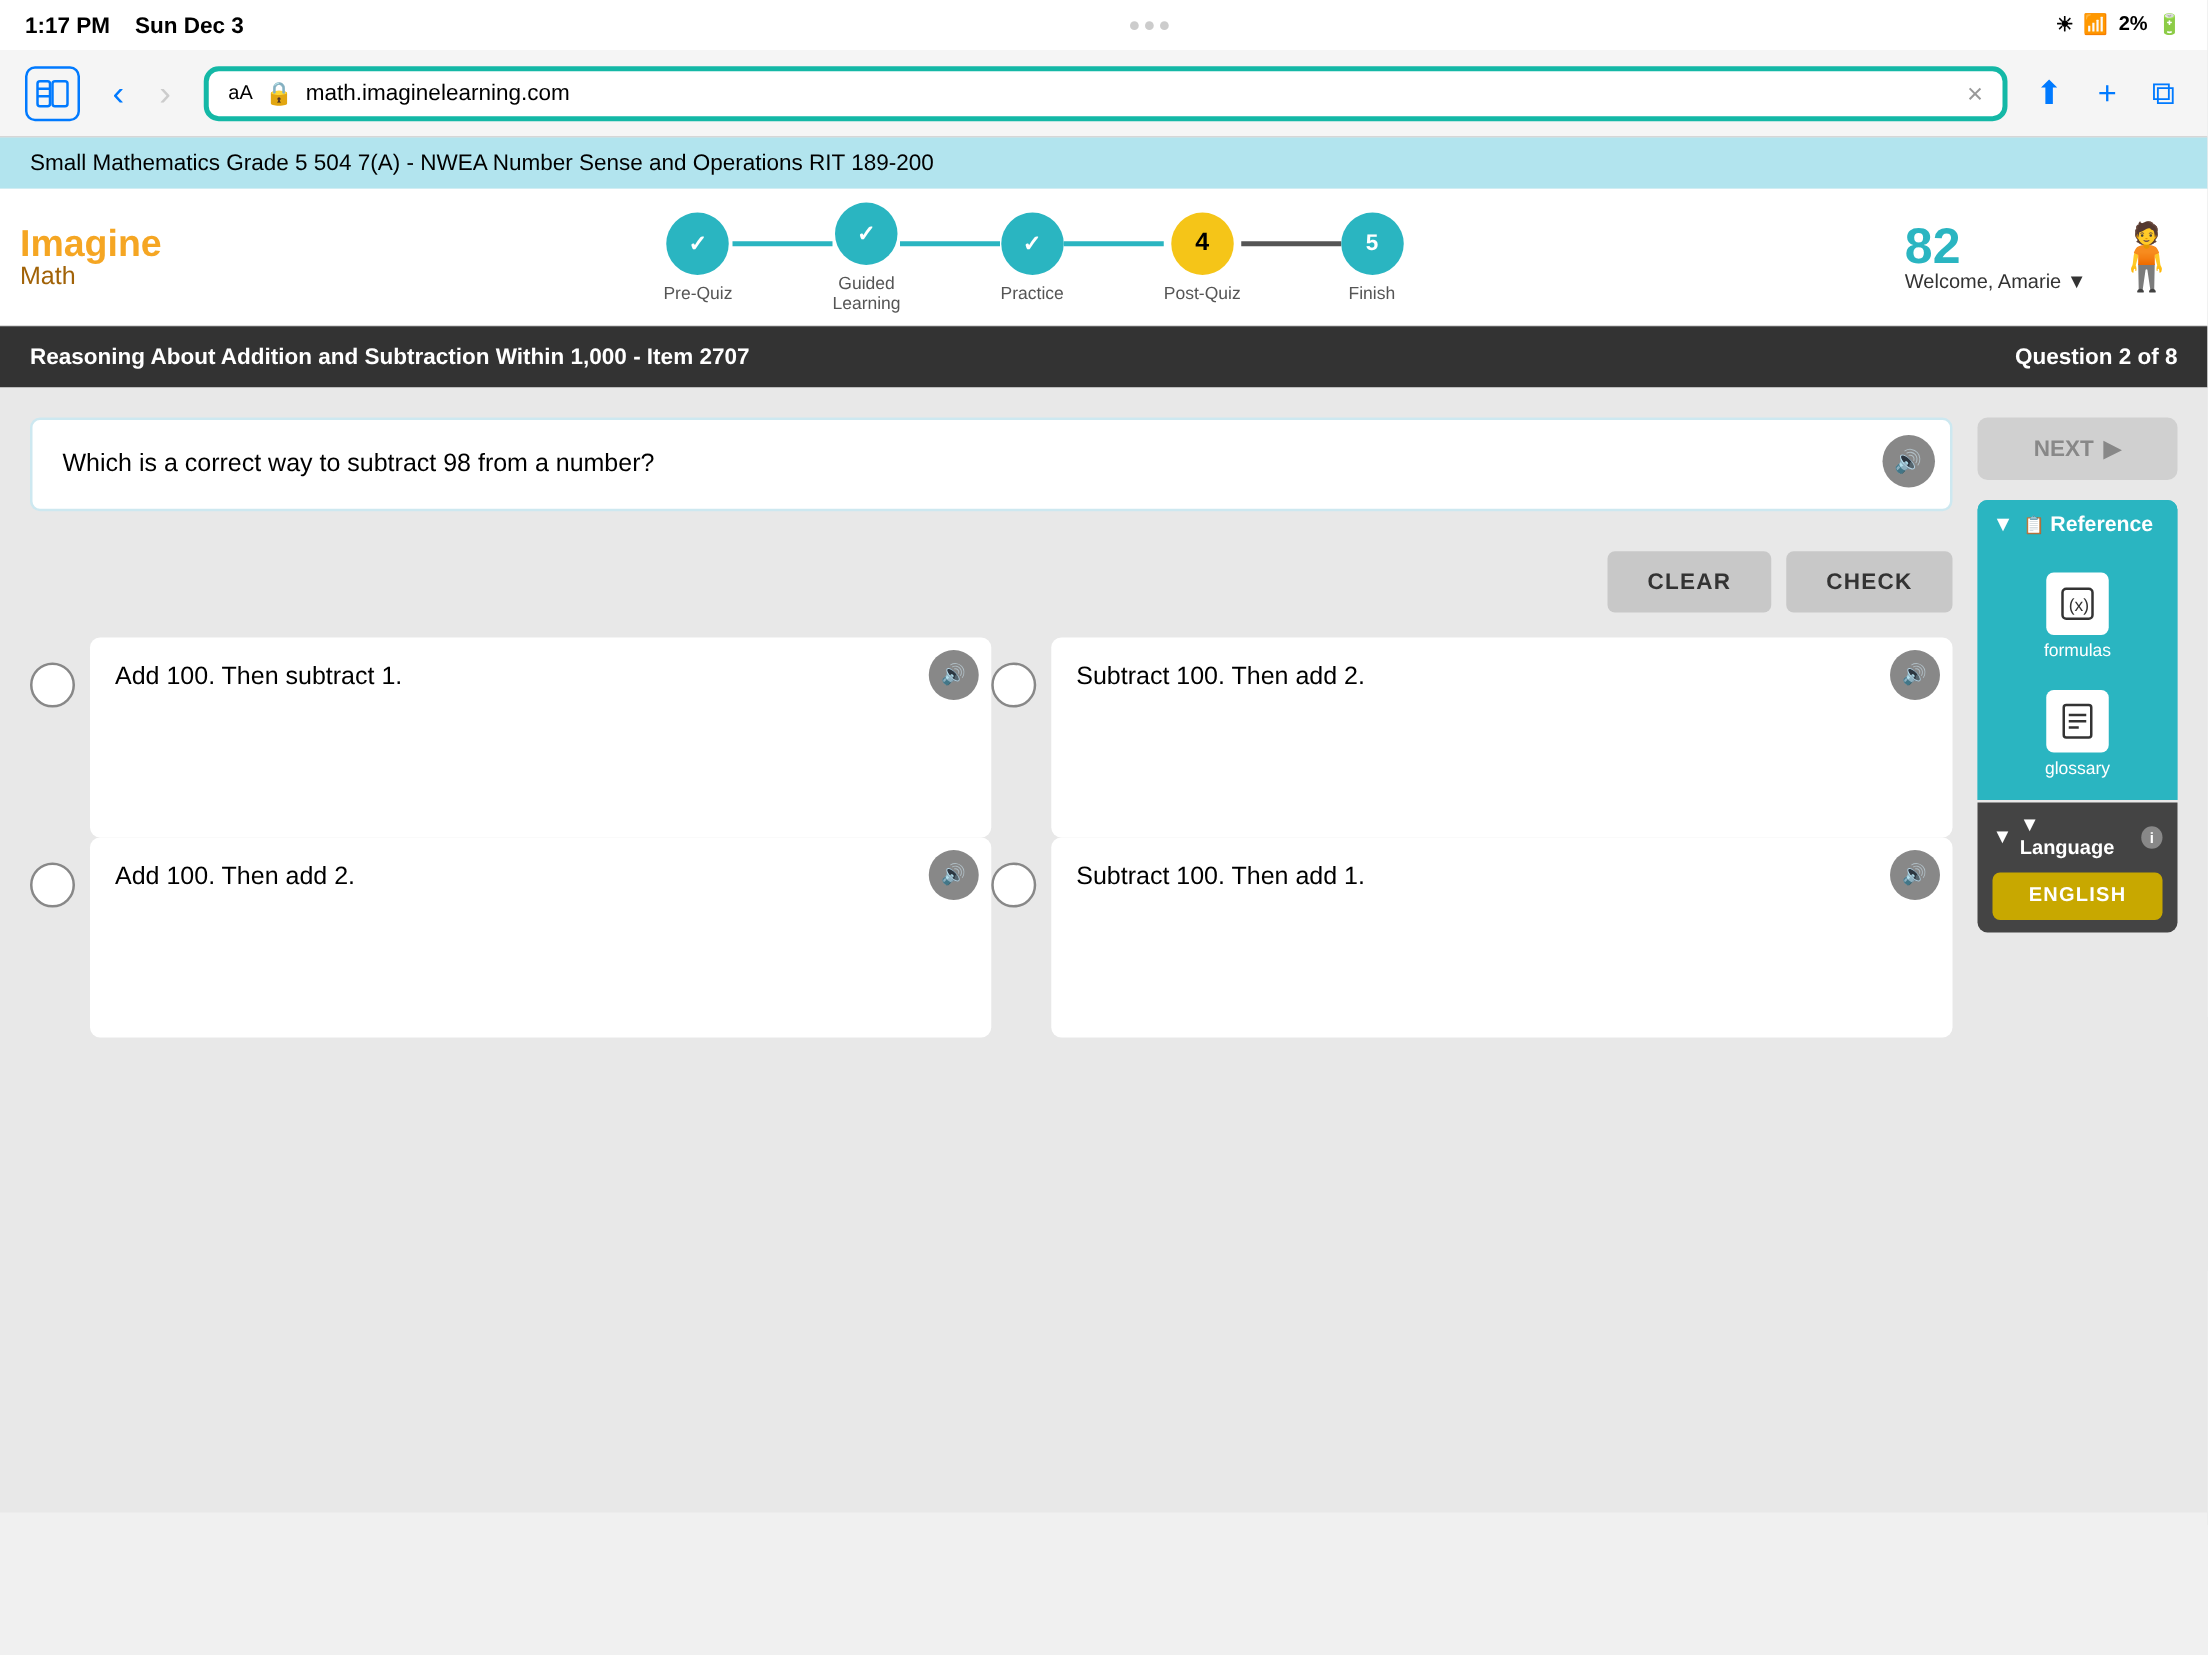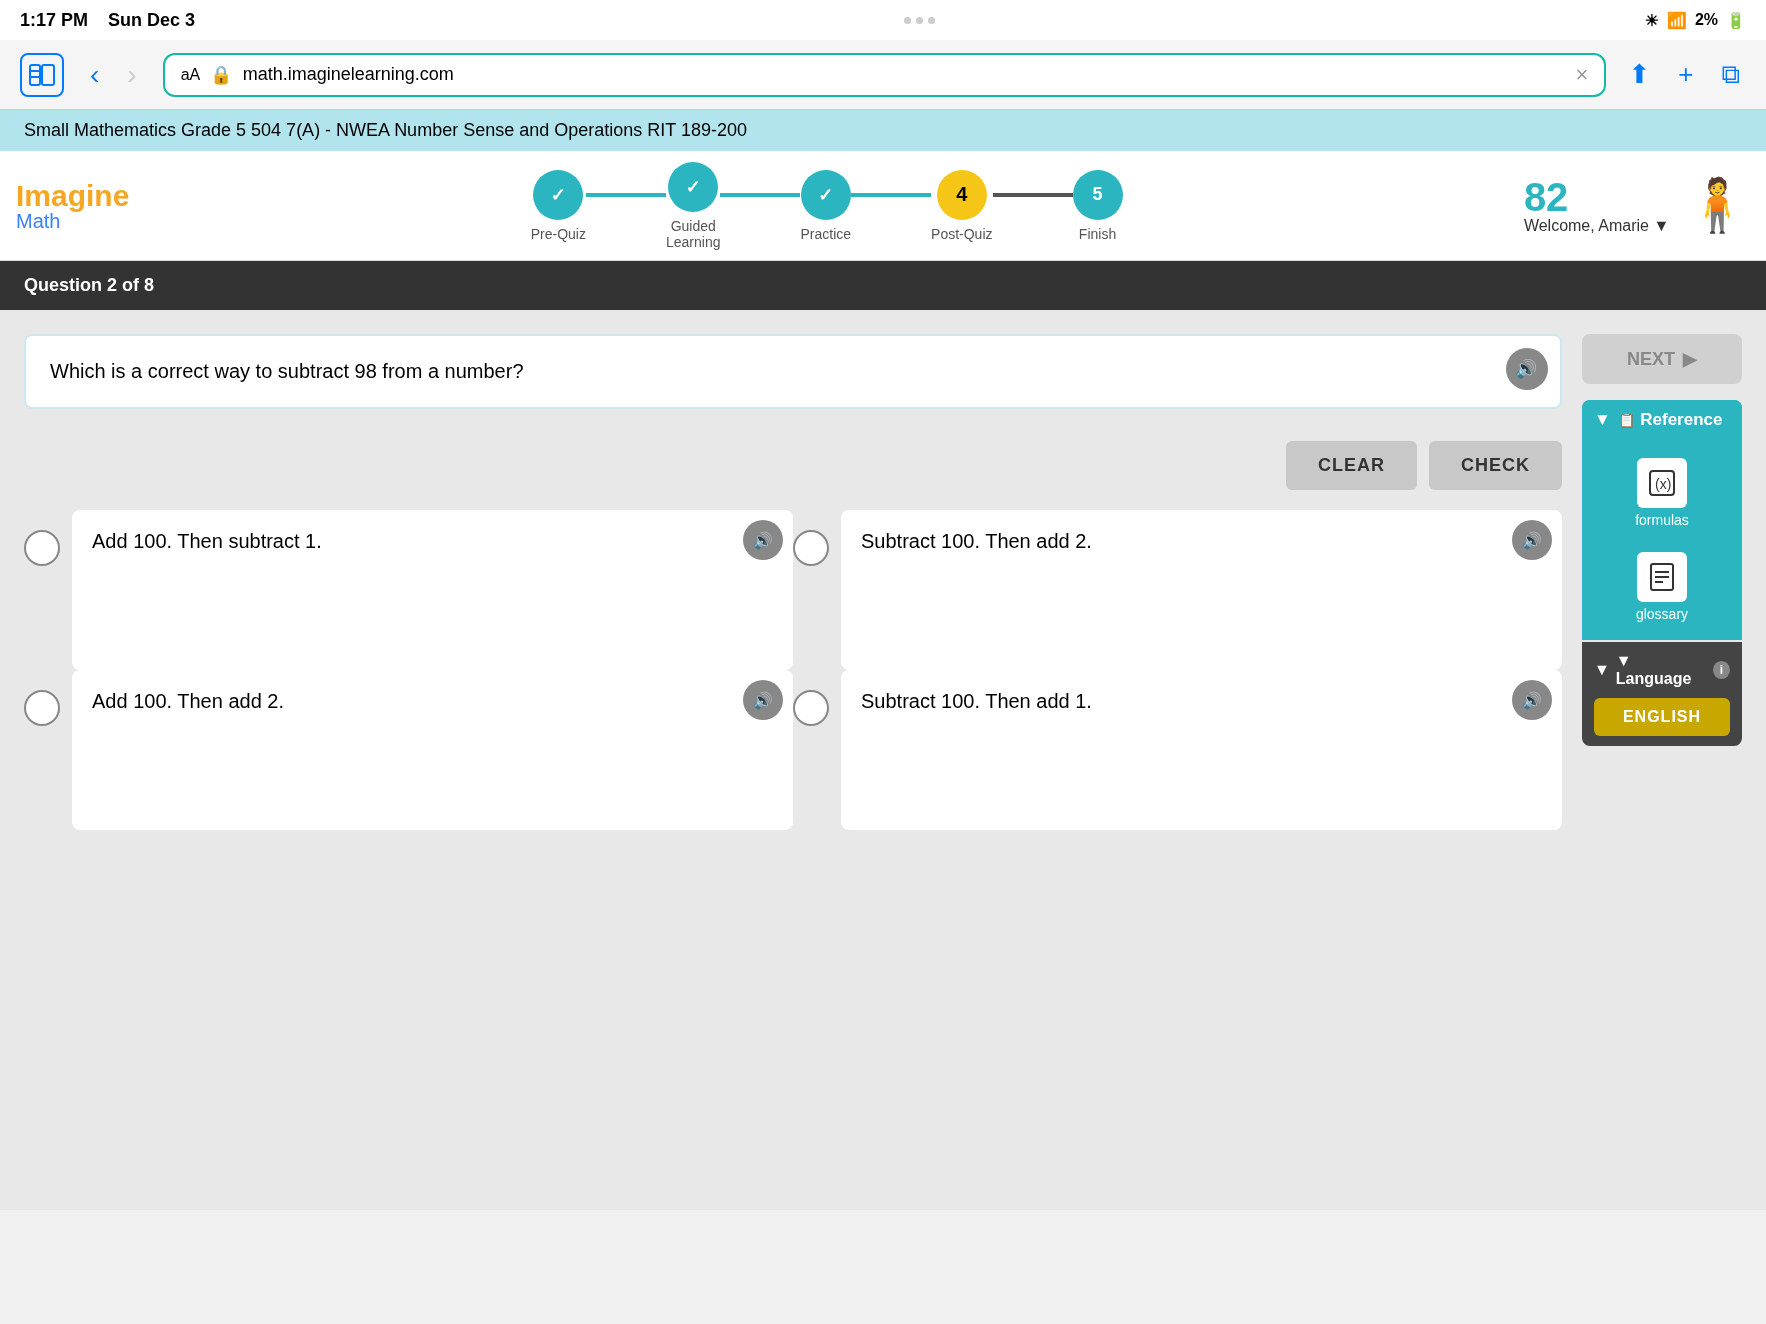--- a/index.html
+++ b/index.html
@@ -37,21 +37,21 @@
       cursor: pointer;
     }
     .browser-nav { display: flex; gap: 8px; }
     .browser-nav button {
       background: none; border: none; font-size: 24px; color: #007aff; cursor: pointer; padding: 6px 10px;
     }
     .browser-nav button:last-child { color: #bbb; cursor: default; }
     .browser-url-bar {
       flex: 1;
       background: #fff;
-      border: 2px solid #14b8a6;
+      border: 4px solid #14b8a6;
       border-radius: 12px;
       display: flex;
       align-items: center;
       padding: 0 16px;
       height: 44px;
       gap: 10px;
       font-size: 18px;
     }
     .browser-url-bar .url-text { color: #000; font-size: 18px; }
     .url-font { font-size: 16px; color: #000; font-weight: 500; }
@@ -76,21 +76,21 @@
       background: #fff;
       padding: 16px 16px;
       display: flex;
       align-items: center;
       justify-content: space-between;
       border-bottom: 1px solid #ddd;
       height: 110px;
     }
     .logo { line-height: 1; }
     .logo-imagine { color: #f5a623; font-size: 30px; font-weight: 700; }
-    .logo-math { color: #3b82f6; font-size: 20px; font-weight: 500; }
+    .logo-math { color: #a16207; font-size: 20px; font-weight: 500; }
 
     
     .progress-steps {
       display: flex;
       align-items: center;
       gap: 0;
       position: relative;
     }
     .step-container {
       display: flex;
@@ -447,20 +447,21 @@
   <div class="user-info">
     <div>
       <div class="score">82</div>
       <div class="welcome">Welcome, Amarie ▼</div>
     </div>
     <div class="avatar">🧍</div>
   </div>
 </div>
 
 <div class="question-bar">
+  <span>Reasoning About Addition and Subtraction Within 1,000 - Item 2707</span>
   <span>Question 2 of 8</span>
 </div>
 
 <div class="main-content">
   <div class="content-area">
 
     <div class="question-prompt">
       <span>Which is a correct way to subtract 98 from a number?</span>
       <button class="audio-btn">🔊</button>
     </div>

